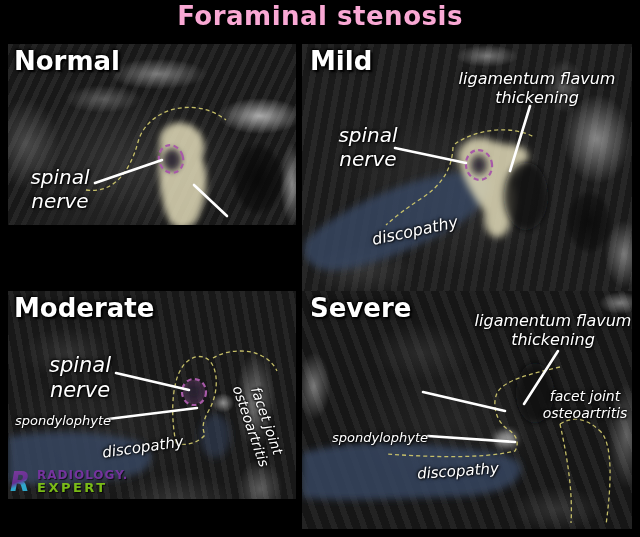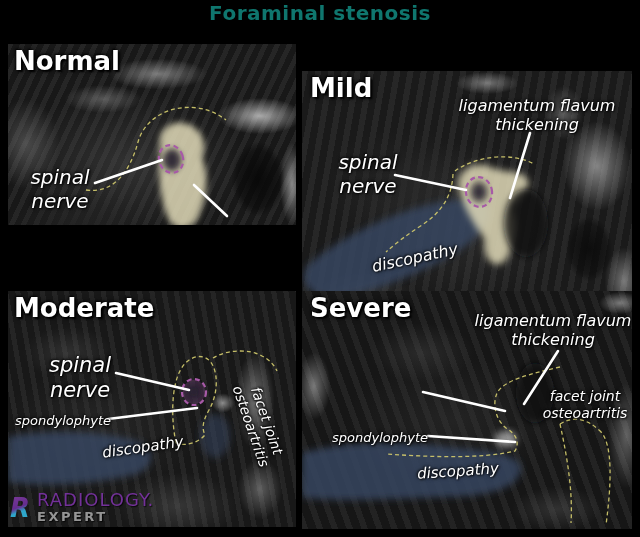--- a/index.html
+++ b/index.html
@@ -4,26 +4,26 @@
 <style>
   html,body{margin:0;padding:0;}
   body{
     width:640px;height:537px;background:#000;
     font-family:"DejaVu Sans","Liberation Sans",sans-serif;
     position:relative;overflow:hidden;
   }
   .stage{position:absolute;left:0;top:0;width:640px;height:537px;background:#000;overflow:hidden;}
   .main-title{
     position:absolute;top:1px;left:0;width:100%;text-align:center;
-    color:#0f766e;font-size:20px;font-weight:bold;letter-spacing:.5px;
+    color:#f9a8d4;font-size:26px;font-weight:bold;letter-spacing:.5px;
   }
   .panel{position:absolute;overflow:hidden;background:#141414;}
   #panel-normal{left:8px;top:44px;width:288px;height:181px;}
-  #panel-mild{left:302px;top:44px;width:330px;height:287px;margin-top:27px;}
-  #panel-moderate{left:8px;top:291px;width:288px;height:236px;}
+  #panel-mild{left:302px;top:44px;width:330px;height:287px;}
+  #panel-moderate{left:8px;top:291px;width:288px;height:208px;}
   #panel-severe{left:302px;top:291px;width:330px;height:238px;}
   .mri{position:absolute;inset:0;}
   
   #panel-normal .mri{background:
     radial-gradient(ellipse 34px 48px at 250px 135px, rgba(8,8,8,.95), rgba(8,8,8,.55) 60%, transparent 78%),
     radial-gradient(ellipse 60px 26px at 252px 72px, rgba(225,225,225,.72), transparent 70%),
     radial-gradient(ellipse 16px 55px at 284px 140px, rgba(210,210,210,.6), transparent 75%),
     radial-gradient(ellipse 30px 24px at 262px 212px, rgba(235,235,235,.65), transparent 70%),
     radial-gradient(ellipse 70px 22px at 150px 30px, rgba(215,215,215,.5), transparent 70%),
     radial-gradient(ellipse 55px 20px at 95px 55px, rgba(170,170,170,.42), transparent 70%),
@@ -77,22 +77,22 @@
     position:absolute;color:#fff;font-weight:bold;font-size:26px;line-height:1;
     text-shadow:2px 2px 2px #000,-1px -1px 2px #000,0 0 6px rgba(0,0,0,.8);
   }
   .ann{
     position:absolute;color:#fff;font-style:italic;text-align:center;
     white-space:pre-line;line-height:1.18;
     text-shadow:1px 1px 2px rgba(0,0,0,.95),-1px -1px 2px rgba(0,0,0,.7),0 0 4px rgba(0,0,0,.7);
   }
   .logo{position:absolute;left:2px;bottom:3px;display:flex;align-items:center;gap:3px;opacity:.9;}
   .logo-lines{display:flex;flex-direction:column;line-height:1.05;}
-  .brand1{font-size:18px;font-weight:normal;color:#7c33a6;letter-spacing:1px;text-shadow:1px 1px 1px rgba(0,0,0,.8);}
-  .brand2{font-size:13px;font-weight:bold;color:#a3a3a3;letter-spacing:2.5px;text-shadow:1px 1px 1px rgba(0,0,0,.8);}
+  .brand1{font-size:12px;font-weight:bold;color:#7c33a6;letter-spacing:1px;text-shadow:1px 1px 1px rgba(0,0,0,.8);}
+  .brand2{font-size:13px;font-weight:bold;color:#84cc16;letter-spacing:2.5px;text-shadow:1px 1px 1px rgba(0,0,0,.8);}
 </style>
 </head>
 <body>
 
 <div class="stage">
 
   <div class="main-title">Foraminal stenosis</div>
 
   <div class="panel" id="panel-normal">
     <div class="mri"></div>

